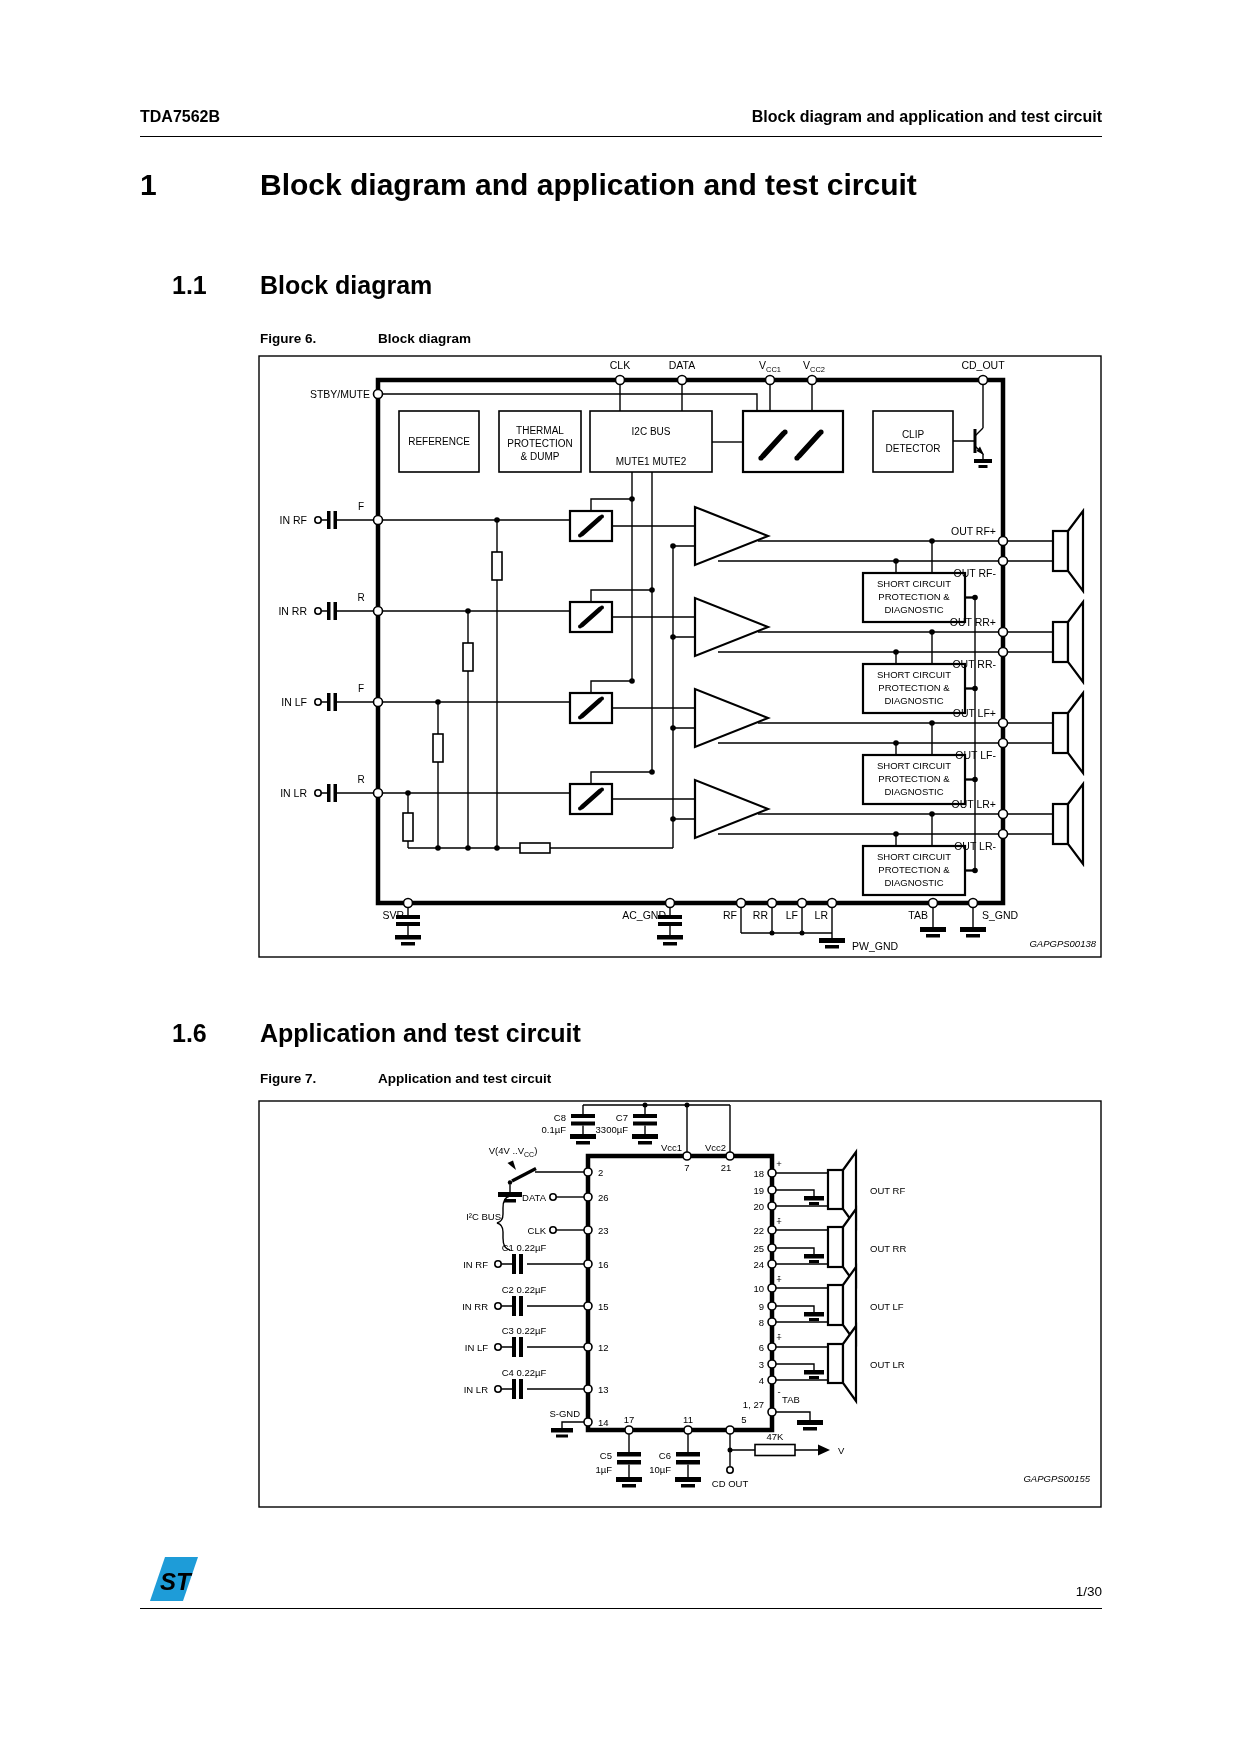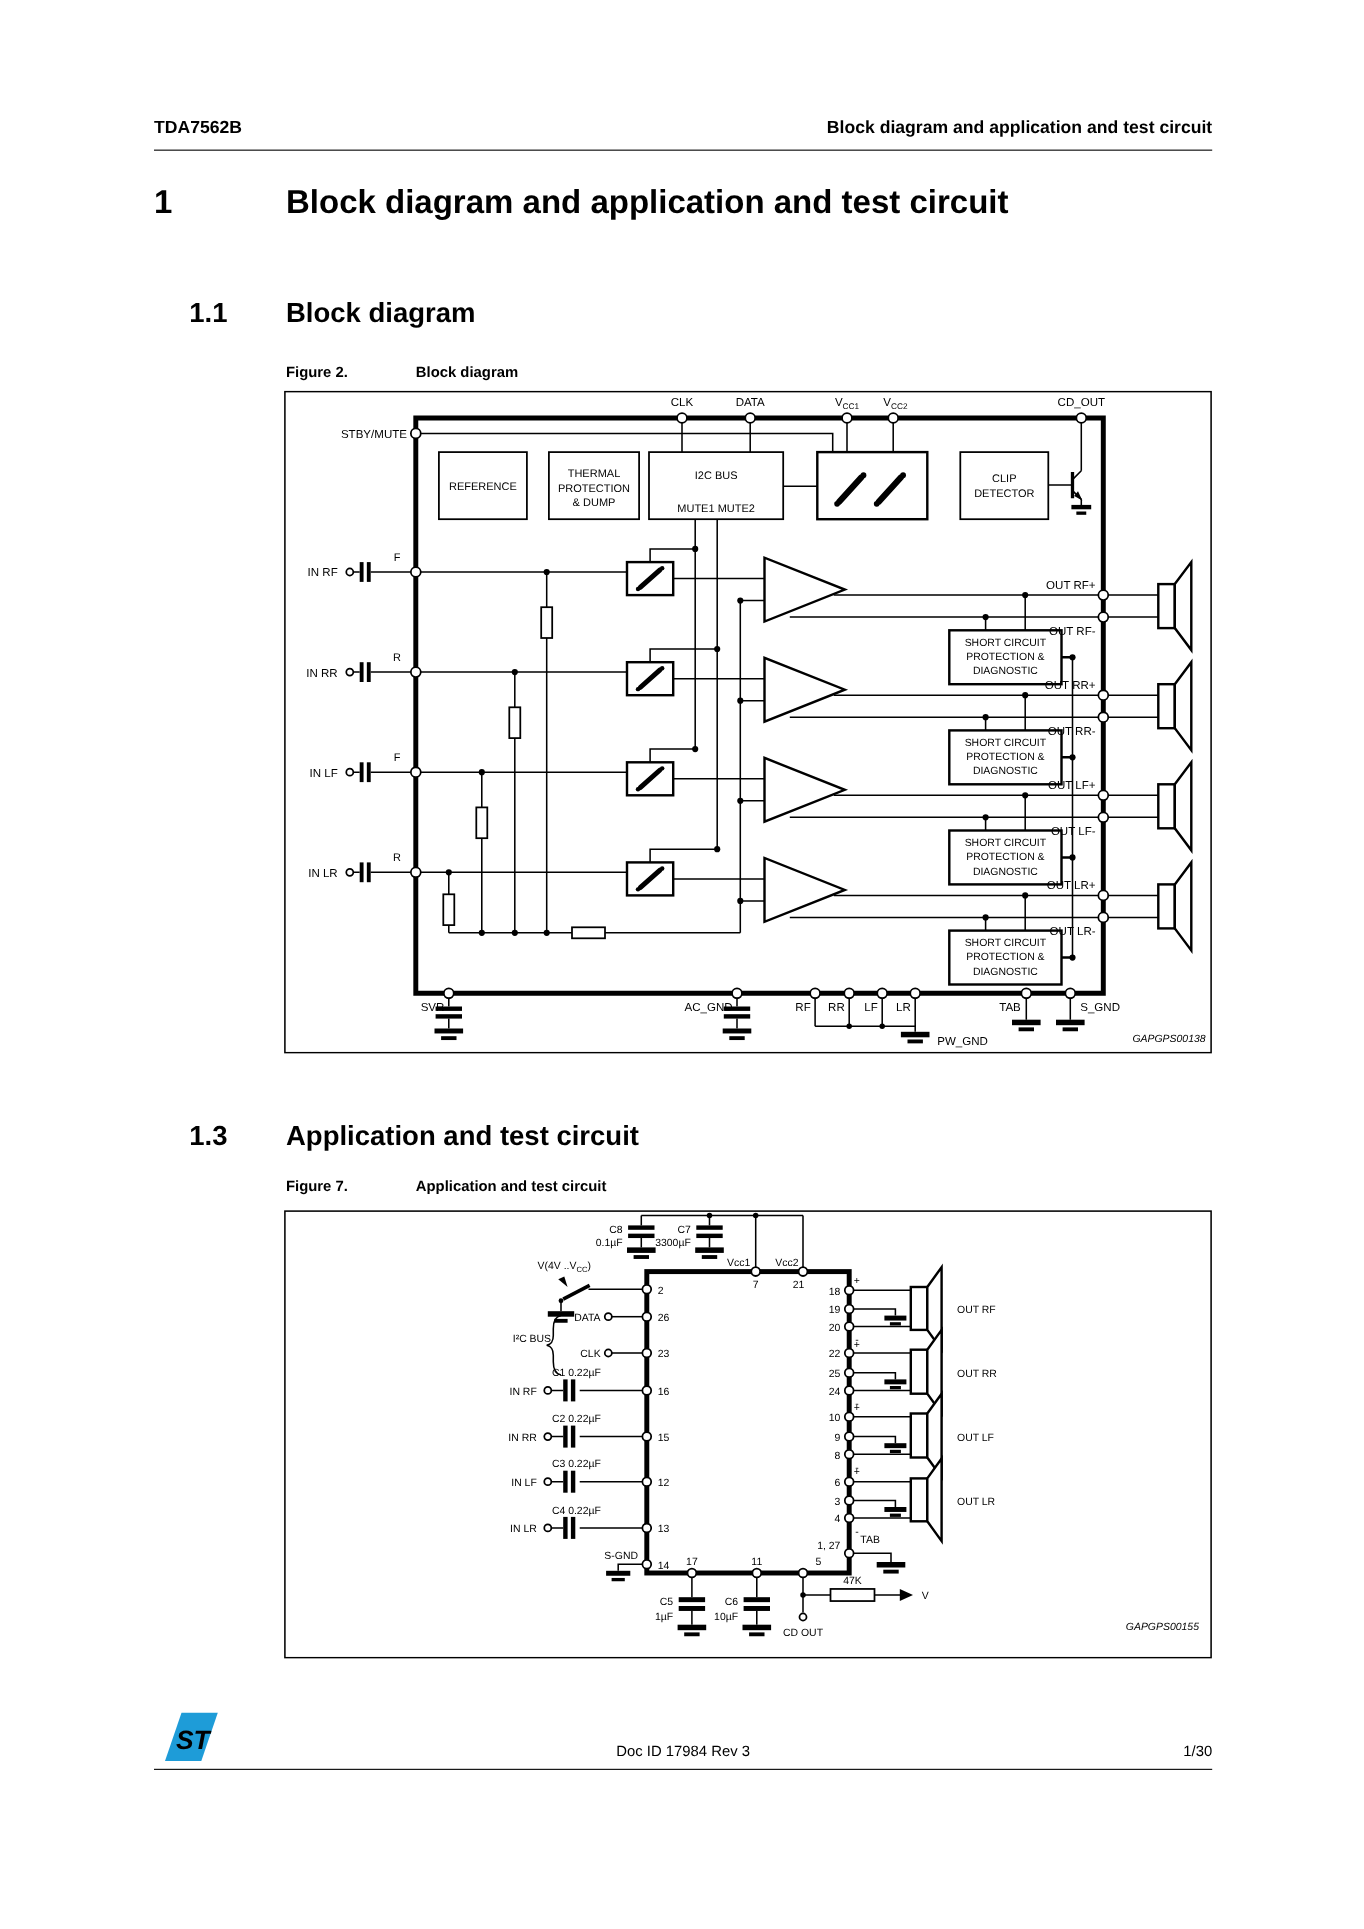--- a/index.html
+++ b/index.html
@@ -34,21 +34,21 @@
 <div class="page">
 
   <div class="abs hdr" style="left:140px;">TDA7562B</div>
   <div class="abs hdr" style="right:138px;">Block diagram and application and test circuit</div>
   <div class="rule" style="top:136px;"></div>
 
   <div class="abs h1num">1</div>
   <div class="abs h1t">Block diagram and application and test circuit</div>
   <div class="abs h2num" style="top:271px;">1.1</div>
   <div class="abs h2t" style="top:271px;">Block diagram</div>
-  <div class="abs cap" style="left:260px;top:331px;">Figure 2.</div>
+  <div class="abs cap" style="left:260px;top:331px;">Figure 6.</div>
   <div class="abs cap" style="left:378px;top:331px;">Block diagram</div>
 
   <svg class="abs" style="left:258px;top:355px;" width="844" height="603" viewBox="0 0 844 603">
     <rect x="1" y="1" width="842" height="601" class="thin"></rect>
 
     <path d="M120,25 H745 V548 H120 Z" class="thick"></path>
 
     <g>
       <path class="thin" d="M374,117 V326 M394,117 V417"></path>
       <path class="thin" d="M717,242 V516"></path>
@@ -323,21 +323,21 @@
       <g>
         <path class="thin" d="M715,552.5 V572"></path>
         <rect x="702" y="572" width="26" height="5" class="blk"></rect>
           <rect x="708" y="579" width="14" height="3.5" class="blk"></rect>
       </g>
     </g>
 
     <text class="t9 it" text-anchor="end" x="838" y="592">GAPGPS00138</text>
   </svg>
 
-  <div class="abs h2num" style="top:1019px;">1.3</div>
+  <div class="abs h2num" style="top:1019px;">1.6</div>
   <div class="abs h2t" style="top:1019px;">Application and test circuit</div>
   <div class="abs cap" style="left:260px;top:1071px;">Figure 7.</div>
   <div class="abs cap" style="left:378px;top:1071px;">Application and test circuit</div>
 
   <svg class="abs" style="left:258px;top:1100px;" width="844" height="408" viewBox="0 0 844 408">
     <rect x="1" y="1" width="842" height="406" class="thin"></rect>
 
     <rect x="330" y="56" width="184" height="274" class="thick" fill="#fff"></rect>
 
     <g>
@@ -561,16 +561,15 @@
     </g>
 
     <text class="t9 it" text-anchor="end" x="832" y="382">GAPGPS00155</text>
   </svg>
 
   <svg class="abs" style="left:140px;top:1554px;" width="62" height="50" viewBox="0 0 62 50">
     <polygon points="10,47 25,3 58,3 43,47" fill="#1e9cd8"></polygon>
     <text x="20" y="36" font-size="24" font-weight="bold" font-style="italic" fill="#ffffff">ST</text>
   </svg>
   <div class="rule" style="top:1608px;"></div>
-  <div class="abs ft" style="left:140px;top:1584px;width:962px;text-align:center;">Doc ID 17984 Rev 3</div>
   <div class="abs ft" style="right:138px;top:1584px;">1/30</div>
 
 </div>
 
 </body></html>

